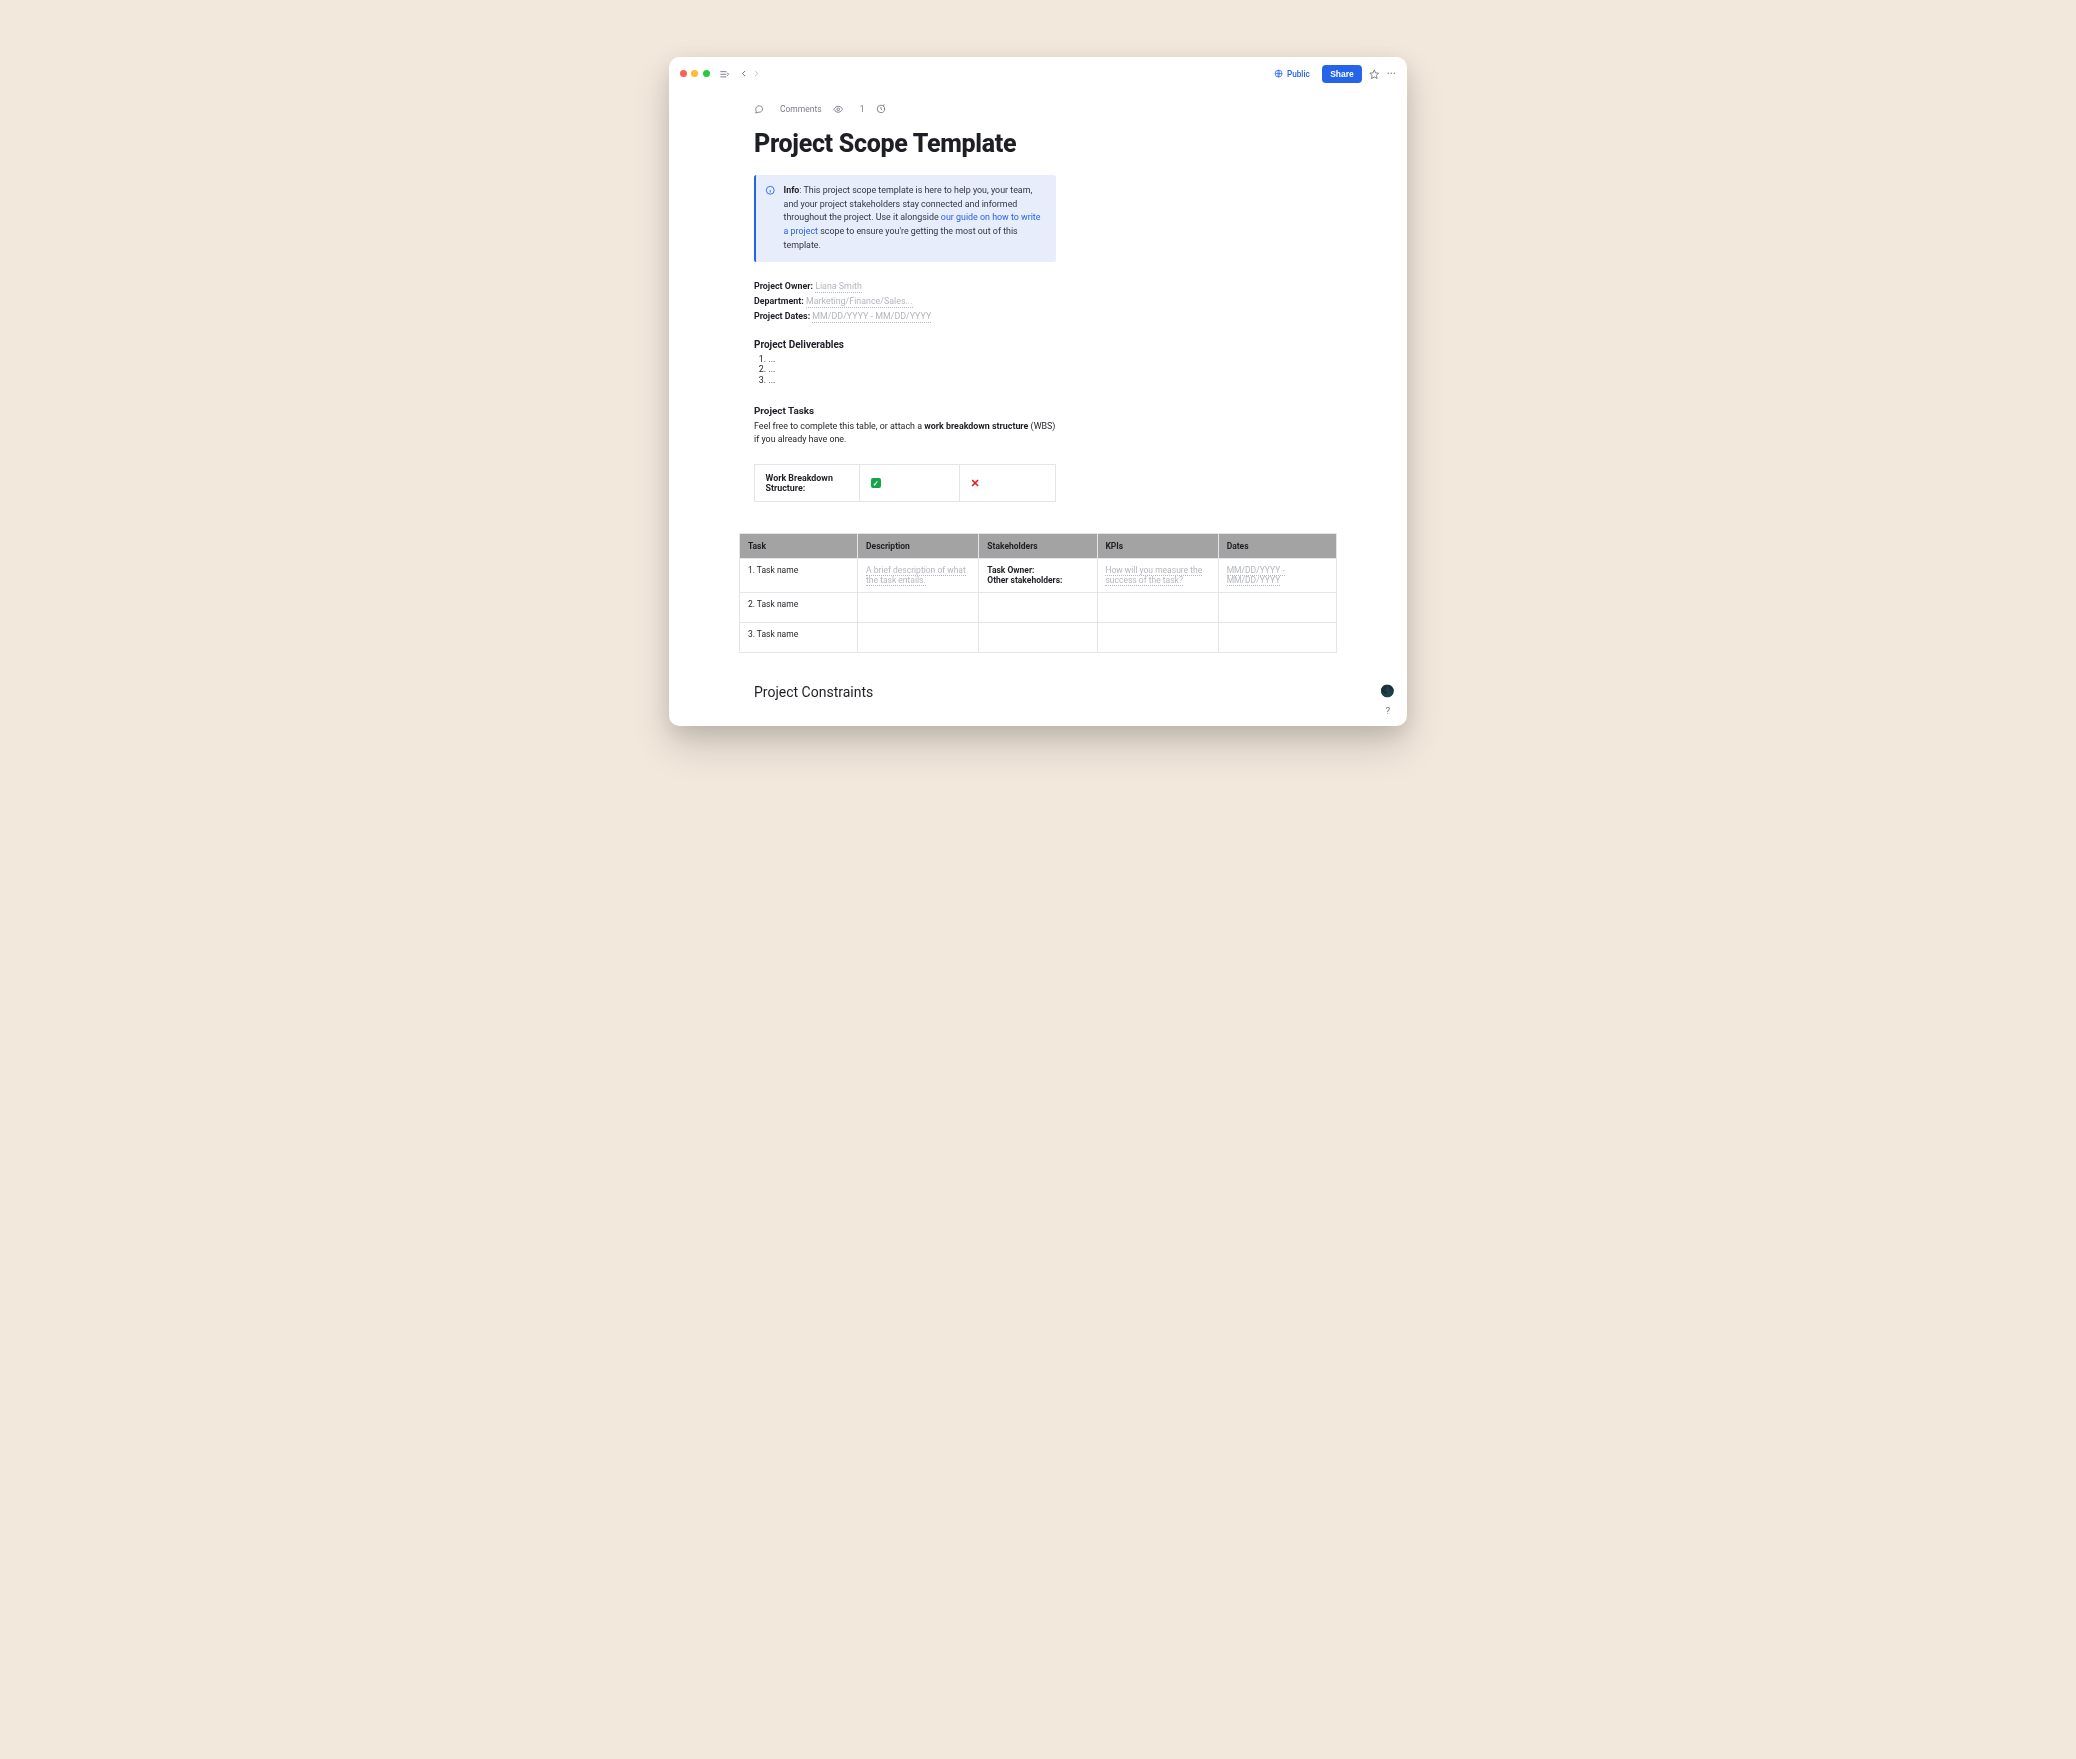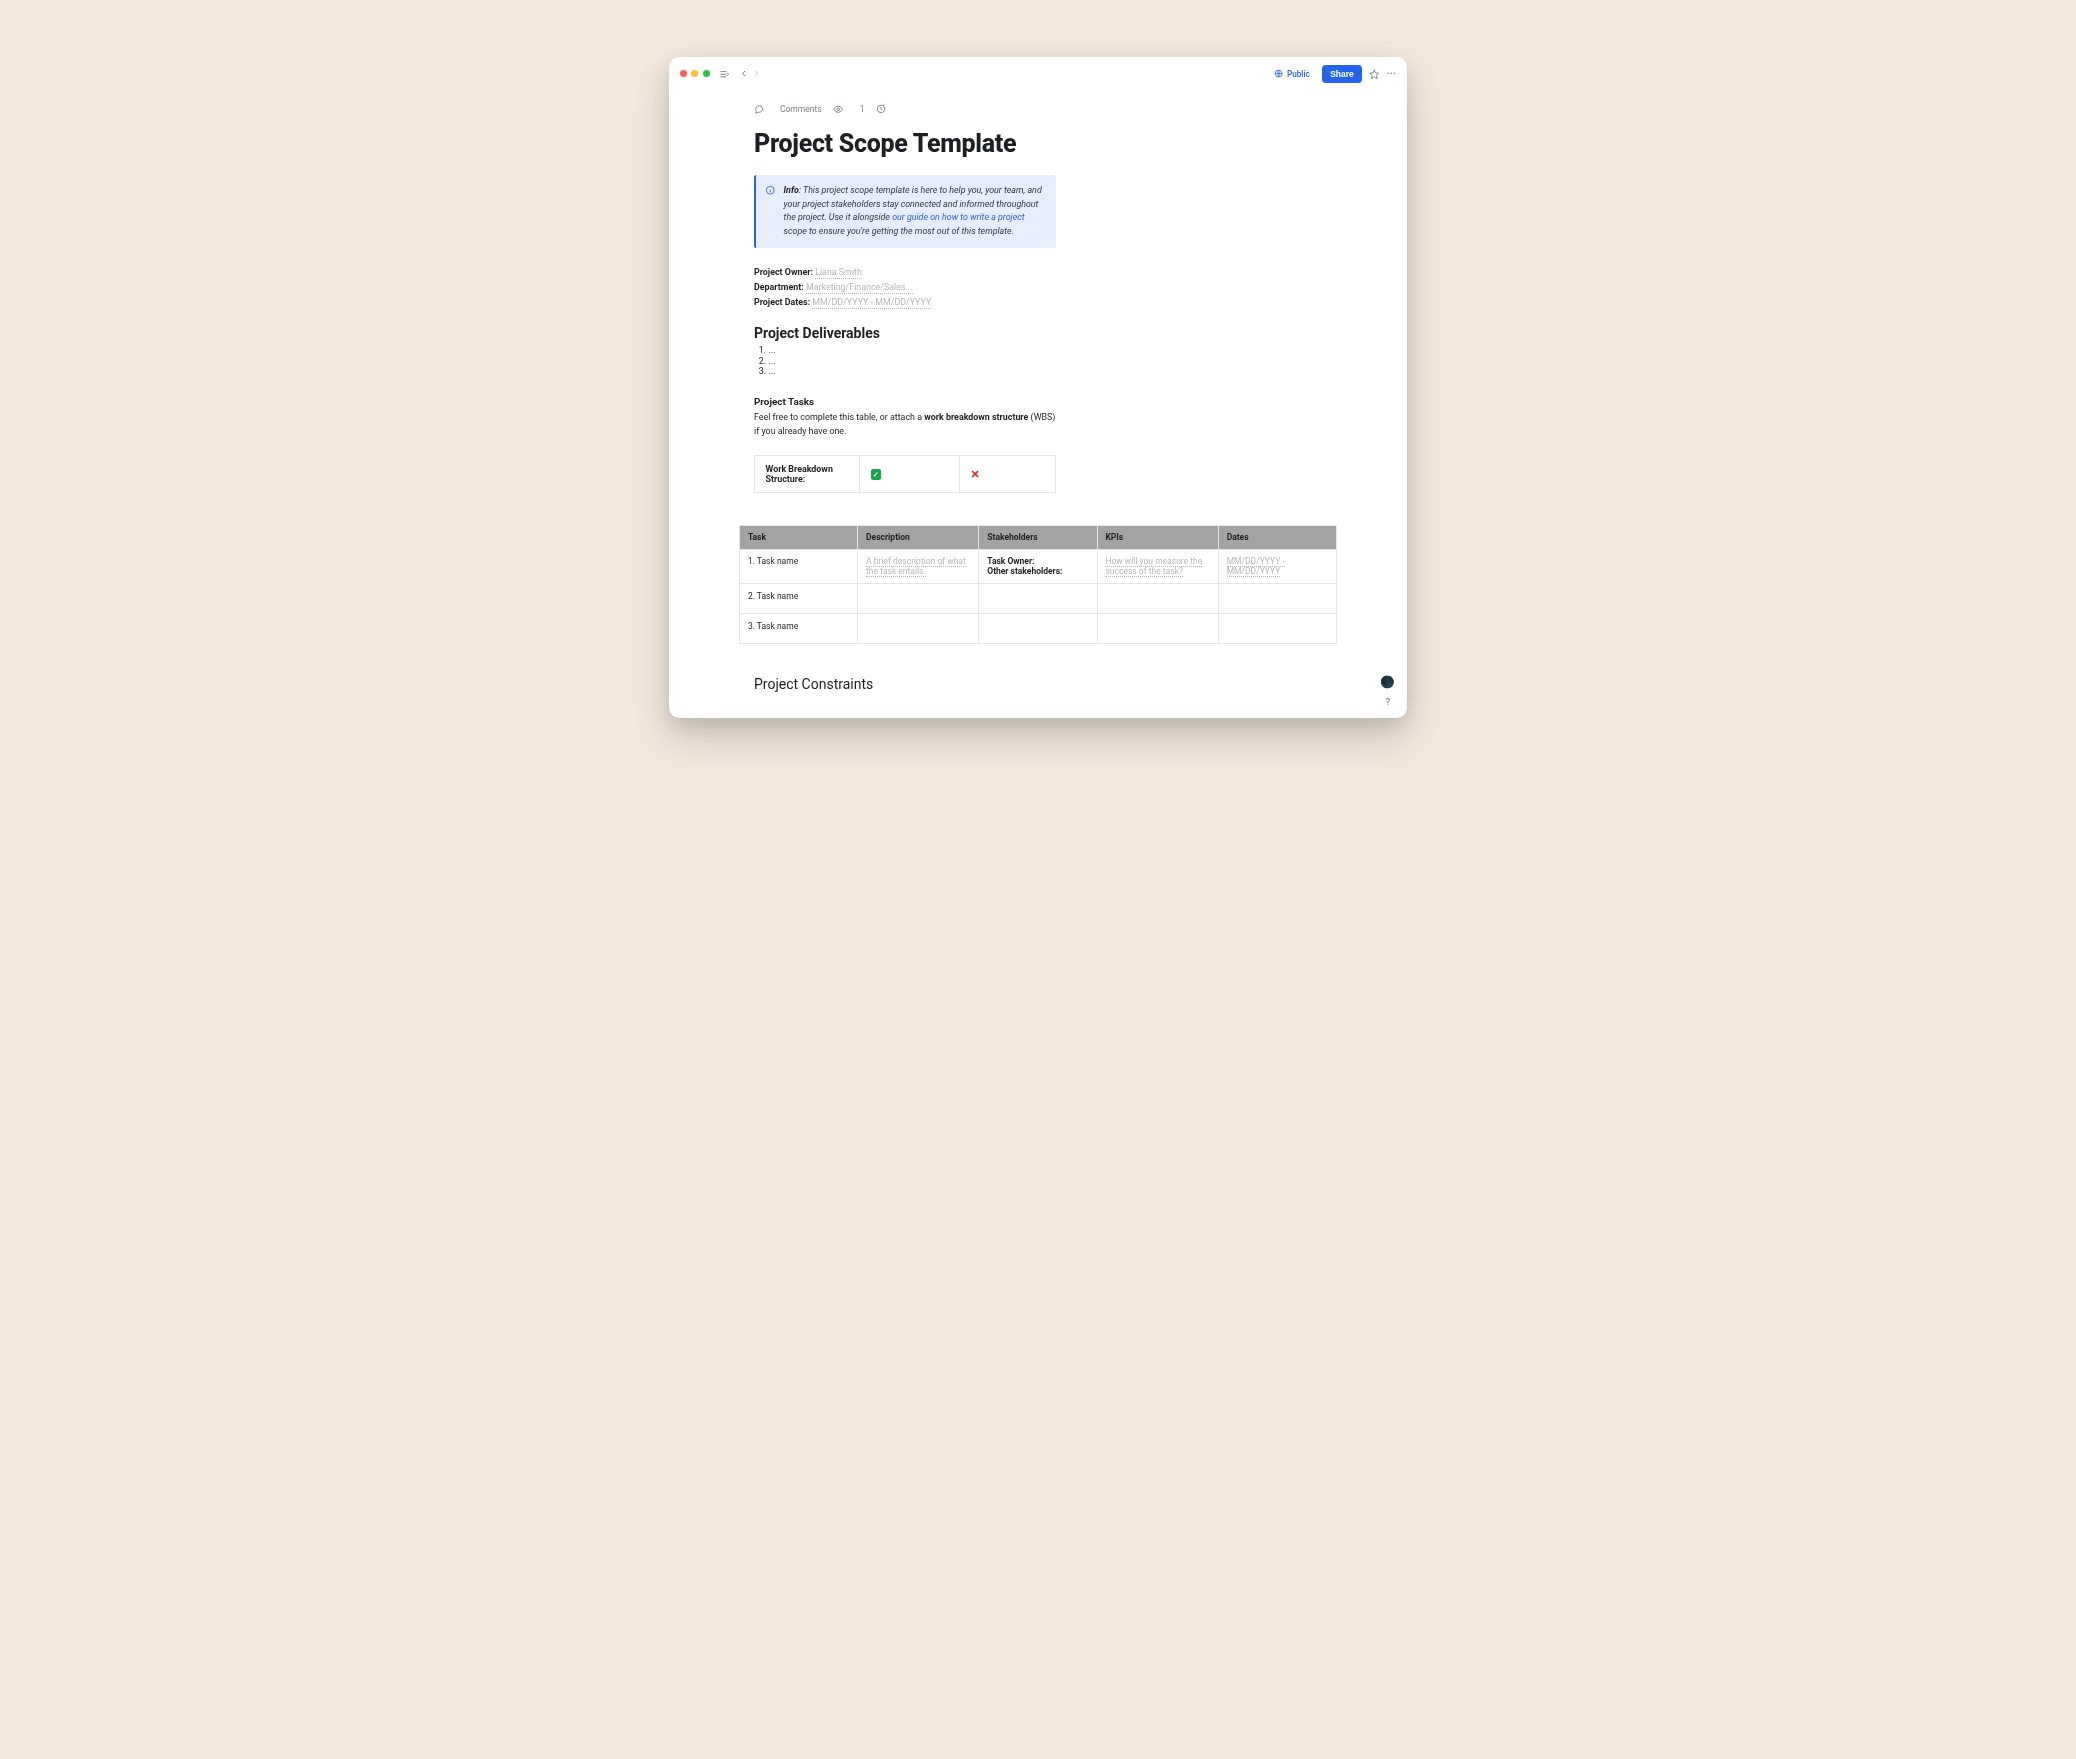--- a/index.html
+++ b/index.html
@@ -77,31 +77,30 @@
   
   .callout{
     background:var(--blue-bg);
     border-left:2px solid var(--blue-border);
     border-radius:2.6px;
     padding:9.2px 11.8px 9.2px 9.2px;
     display:flex;gap:7.9px;
     font-size:8.9px;line-height:1.55;
     margin-bottom:17px;
     max-width:302px;
-    font-style:italic;
   }
   .callout .ico{color:var(--blue);flex-shrink:0;margin-top:1.3px;}
   .callout .body{color:#2D3748;max-width:269px;}
   .callout .body a{color:var(--blue);text-decoration:none;}
   .callout .body strong{color:var(--text);}
   
   .fields{margin:3.9px 0 14.4px 0;font-size:8.9px;line-height:1.7;}
   .fields .row span.label{font-weight:700;color:var(--text);}
   .fields .row span.val{color:var(--placeholder);border-bottom:0.7px dotted var(--placeholder);padding-bottom:0.7px;}
-  .section-h{font-weight:700;font-size:14px;margin:9.2px 0 3.9px 0;}
+  .section-h{font-weight:700;font-size:10px;margin:9.2px 0 3.9px 0;}
   ol.deliverables{margin:2.6px 0 15.8px 14.4px;padding:0;color:var(--text);}
   ol.deliverables li{margin:0.7px 0;color:var(--text);font-size:8.9px;}
   ol.deliverables li span{color:var(--text);}
   .tasks-h{font-weight:700;font-size:9.9px;margin-top:19.7px;margin-bottom:3.9px;}
   .tasks-desc{font-size:8.9px;line-height:1.55;margin-bottom:17px;}
   .tasks-desc strong{font-weight:700;}
   
   table.wbs{
     border-collapse:collapse;width:302px;
   }

